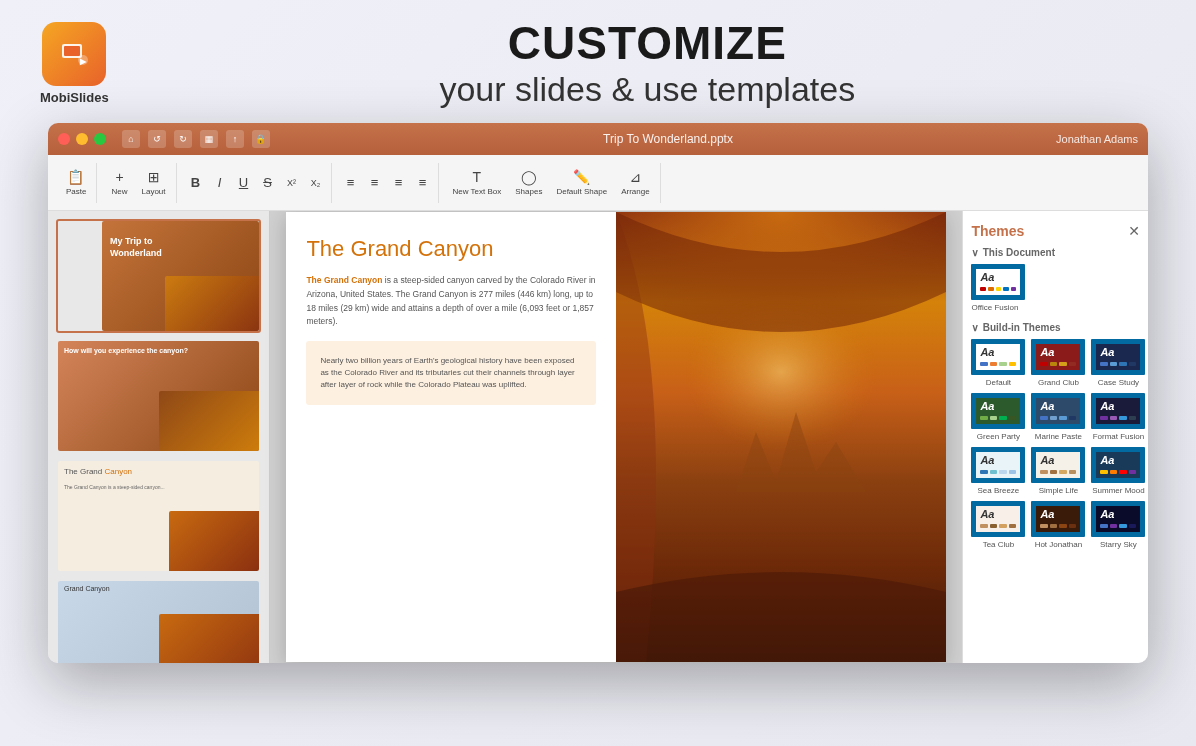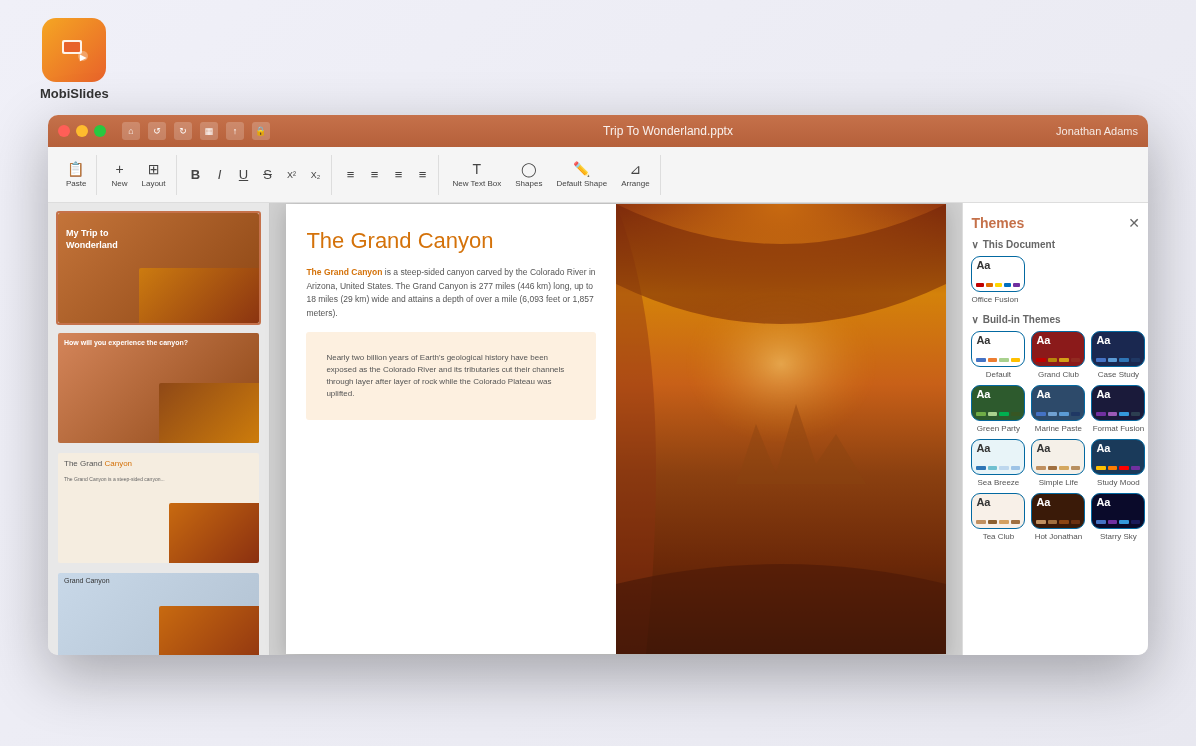--- a/index.html
+++ b/index.html
@@ -175,21 +175,21 @@
       flex-direction: column;
       gap: 6px;
       border-right: 1px solid #ccc;
     }
     .slide-thumb {
       position: relative;
       cursor: pointer;
       border: 2px solid transparent;
       border-radius: 3px;
     }
-    .slide-thumb.active { border-color: #c5714a; }
+    .slide-thumb.active { border-color: #c5714a; padding-left: 44px; }
     .slide-thumb-inner {
       width: 100%;
       height: 110px;
       border-radius: 2px;
       overflow: hidden;
       position: relative;
     }
     
     .thumb-1 {
       background: linear-gradient(135deg, #c4743a 0%, #8b4513 100%);
@@ -232,21 +232,21 @@
       gap: 12px;
     }
     .slide-heading {
       font-size: 22px;
       color: #333;
       font-weight: 400;
     }
     .slide-heading span { color: #d4720a; font-weight: 500; }
     .slide-block {
       background: #fdf0e0;
-      padding: 20px;
+      padding: 14px;
       border-radius: 3px;
       font-size: 8px;
       color: #555;
       line-height: 1.5;
     }
     .slide-image-area {
       width: 50%;
       background: linear-gradient(135deg, #8b4513 0%, #d4820a 30%, #c86a10 50%, #8b3a10 70%, #6b2a08 100%);
       position: relative;
       overflow: hidden;
@@ -303,25 +303,26 @@
     .theme-item {
       display: flex;
       flex-direction: column;
       align-items: center;
       gap: 3px;
       cursor: pointer;
     }
     .theme-preview {
       width: 54px;
       height: 36px;
-      border-radius: 9px;
-      border: 1px solid #0369a1;
+      border-radius: 1px;
+      border: 5px solid #0369a1;
       overflow: hidden;
       position: relative;
       background: white;
+      font-style: italic;
     }
     .theme-preview-aa {
       font-size: 11px;
       font-weight: 600;
       color: #333;
       position: absolute;
       top: 2px;
       left: 4px;
     }
     .theme-color-bar {
@@ -368,20 +369,24 @@
     <div class="app-logo-icon">
       <svg width="36" height="36" viewBox="0 0 36 36">
         <rect x="4" y="4" width="28" height="28" rx="6" fill="none"></rect>
         <rect x="6" y="8" width="20" height="14" rx="2" fill="white" opacity="0.9"></rect>
         <rect x="8" y="10" width="16" height="10" rx="1" fill="#e8622a"></rect>
         <circle cx="27" cy="24" r="5" fill="white" opacity="0.3"></circle>
         <text x="24" y="28" font-size="8" fill="white" font-weight="bold">▶</text>
       </svg>
     </div>
     <span class="app-logo-name">MobiSlides</span>
+  </div>
+  <div class="header-text">
+    <div class="header-title">CUSTOMIZE</div>
+    <div class="header-subtitle">your slides &amp; use templates</div>
   </div>
 </div>
 
 <div class="app-window">
 
   <div class="title-bar">
     <div class="traffic-light tl-red"></div>
     <div class="traffic-light tl-yellow"></div>
     <div class="traffic-light tl-green"></div>
     <div class="title-bar-icons">
@@ -664,21 +669,21 @@
           <div class="theme-item">
             <div class="theme-preview" style="background:#1a3a5a;">
               <span class="theme-preview-aa" style="color:white;">Aa</span>
               <div class="theme-color-bar">
                 <div class="theme-color-dot" style="background:#ffc000;"></div>
                 <div class="theme-color-dot" style="background:#ff7c00;"></div>
                 <div class="theme-color-dot" style="background:#ff0000;"></div>
                 <div class="theme-color-dot" style="background:#7030a0;"></div>
               </div>
             </div>
-            <span class="theme-label">Study Mood</span>
+            <span class="theme-label">Summer Mood</span>
           </div>
 
           <div class="theme-item">
             <div class="theme-preview" style="background:#f8f0e8;">
               <span class="theme-preview-aa" style="color:#333;">Aa</span>
               <div class="theme-color-bar">
                 <div class="theme-color-dot" style="background:#c09060;"></div>
                 <div class="theme-color-dot" style="background:#8b6030;"></div>
                 <div class="theme-color-dot" style="background:#d4a060;"></div>
                 <div class="theme-color-dot" style="background:#a07040;"></div>

